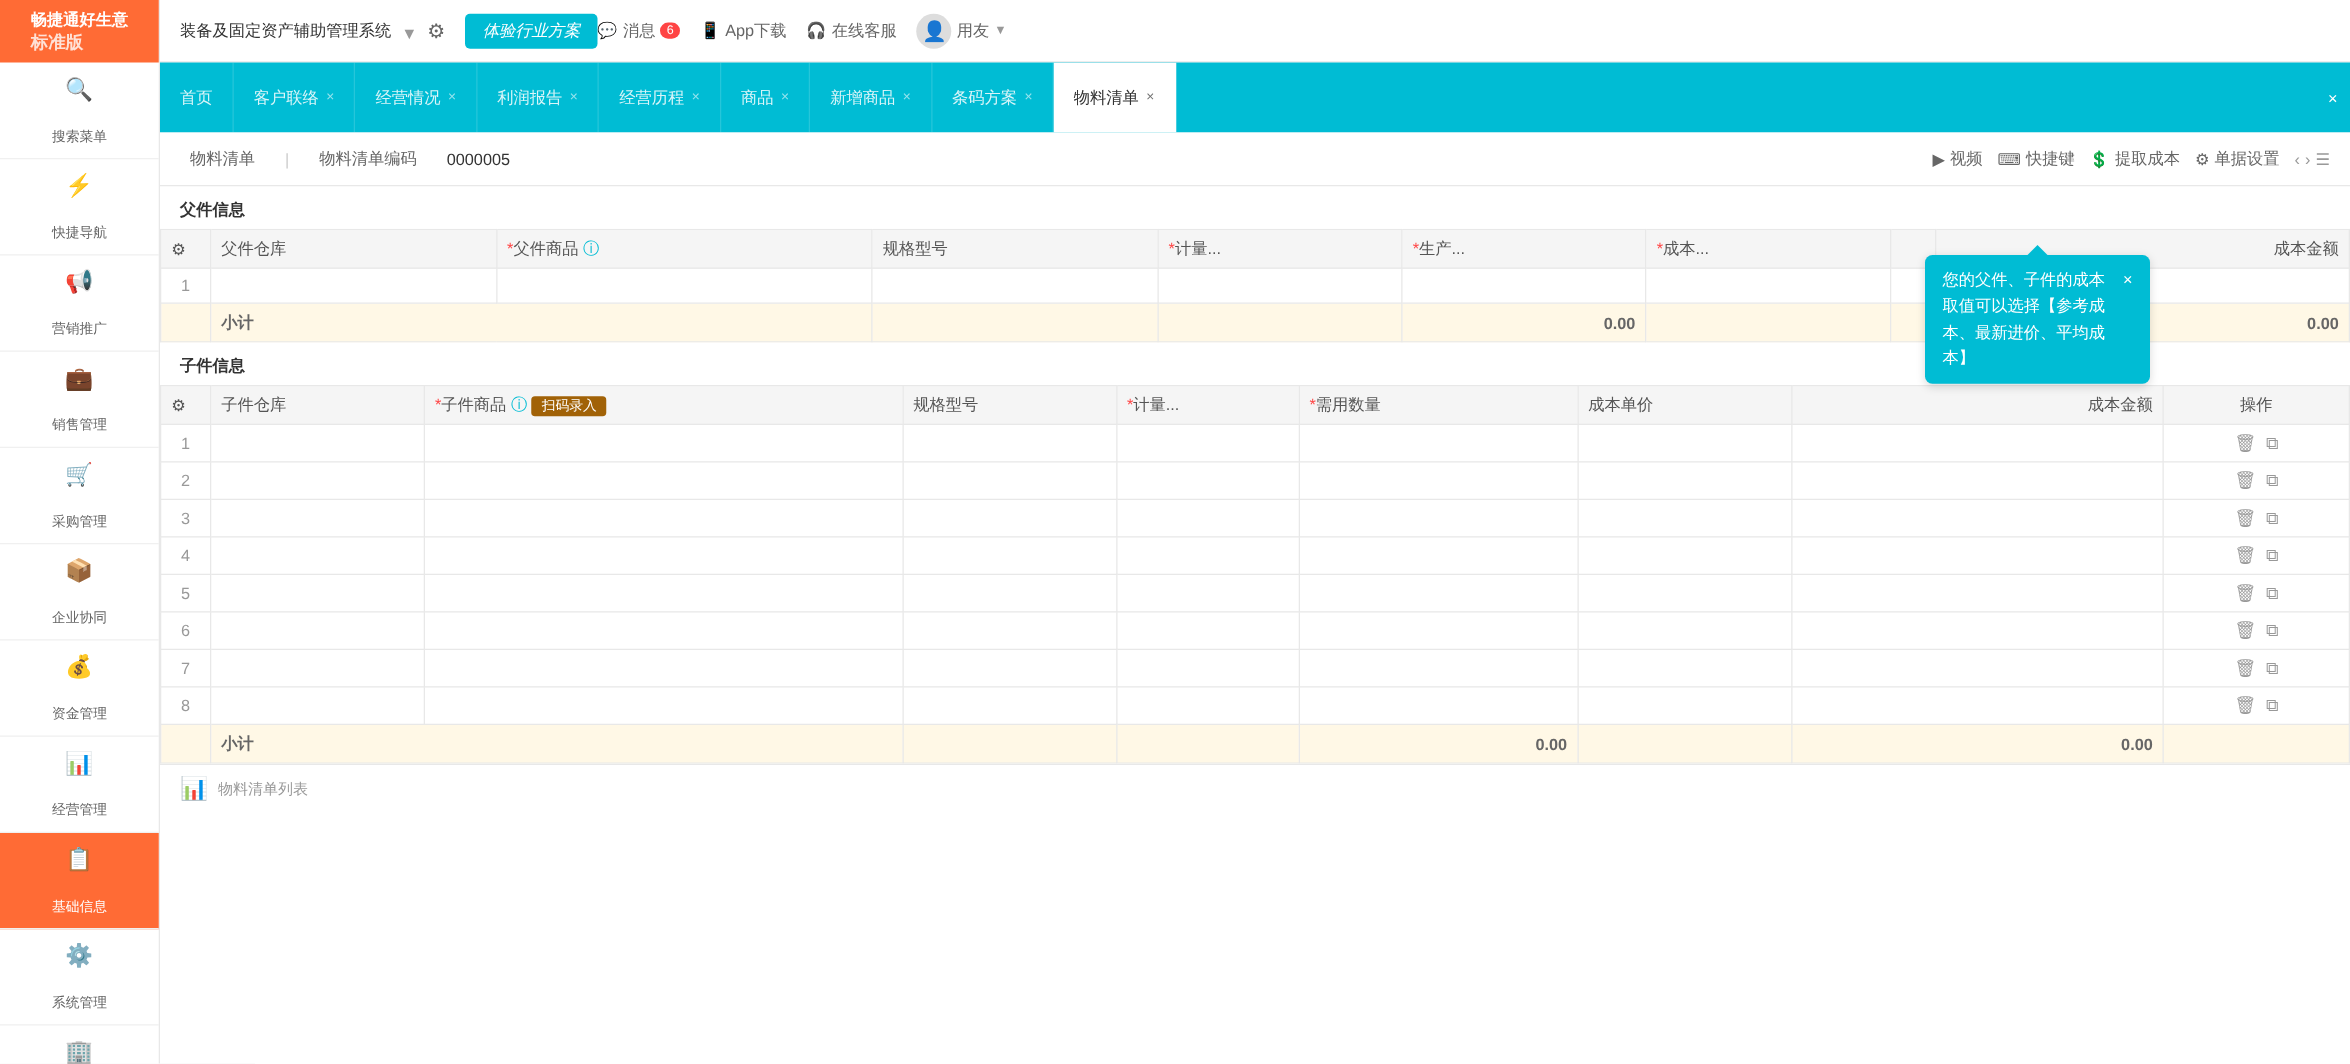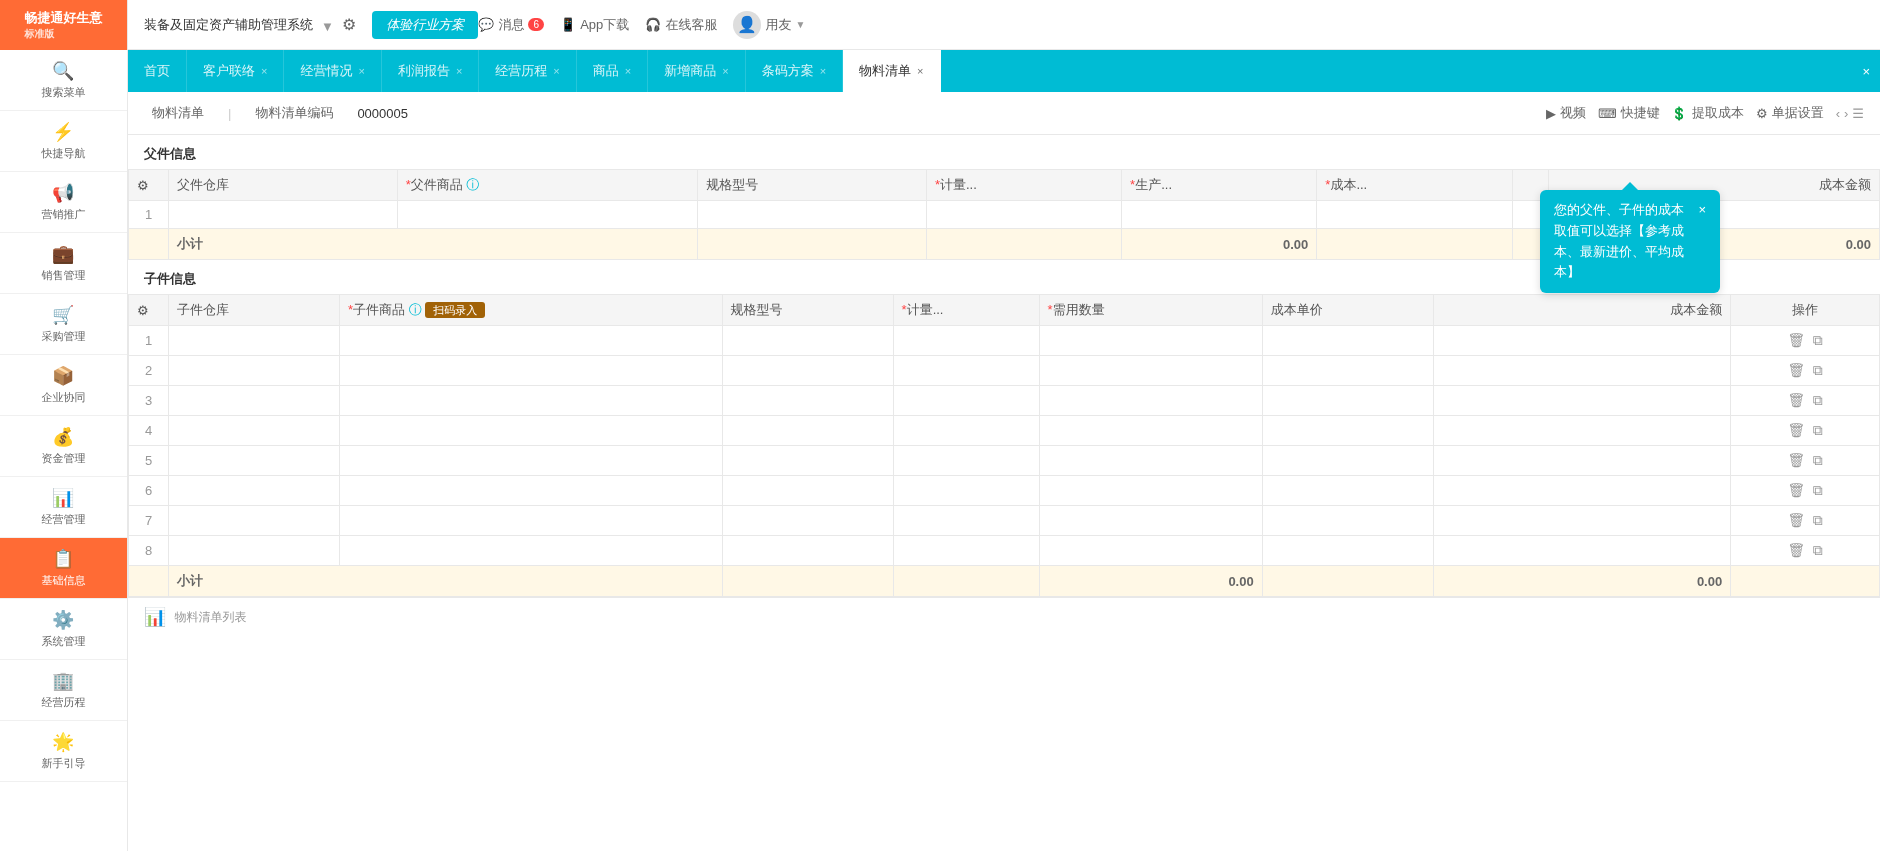--- a/index.html
+++ b/index.html
@@ -18,35 +18,35 @@
       background: #ff6b35;
       height: 50px;
       display: flex;
       align-items: center;
       justify-content: center;
       color: #fff;
       font-size: 14px;
       font-weight: bold;
       flex-shrink: 0;
     }
-    .sidebar-logo .sub { font-size: 10px; display: block; color: rgba(255,255,255,0.8); }
+    .sidebar-logo .sub { font-size: 14px; display: block; color: rgba(255,255,255,0.8); }
     .sidebar-menu { flex: 1; overflow-y: auto; }
     .sidebar-item {
       display: flex;
       flex-direction: column;
       align-items: center;
       padding: 10px 0;
       cursor: pointer;
       color: #666;
       border-bottom: 1px solid #f0f0f0;
       transition: background 0.2s;
     }
     .sidebar-item.active { background: #ff6b35; color: #fff; }
     .sidebar-item .icon { font-size: 18px; margin-bottom: 3px; }
-    .sidebar-item .label { font-size: 11px; }
+    .sidebar-item .label { font-size: 11px; margin-top: 16px; }
 
     
     .main { flex: 1; display: flex; flex-direction: column; overflow: hidden; }
 
     
     .topbar {
       height: 50px;
       background: #fff;
       display: flex;
       align-items: center;
@@ -59,21 +59,21 @@
     .badge { background: #ff4444; color: #fff; border-radius: 10px; padding: 1px 5px; font-size: 10px; }
     .topbar-user { display: flex; align-items: center; gap: 4px; cursor: pointer; }
     .user-avatar { width: 28px; height: 28px; background: #ddd; border-radius: 50%; display: flex; align-items: center; justify-content: center; }
     .dropdown-arrow { font-size: 10px; color: #999; }
     .system-select { display: flex; align-items: flex-end; gap: 8px; font-size: 13px; color: #333; }
     .trial-btn { background: #00bcd4; color: #fff; padding: 5px 14px; border-radius: 4px; cursor: pointer; font-size: 13px; font-style: italic; }
     .gear-btn { color: #666; cursor: pointer; font-size: 16px; }
 
     
     .nav-tabs {
-      height: 42px;
+      height: 56px;
       background: #00bcd4;
       display: flex;
       align-items: stretch;
       flex-shrink: 0;
       overflow-x: auto;
     }
     .nav-tab {
       display: flex;
       align-items: center;
       padding: 0 16px;

